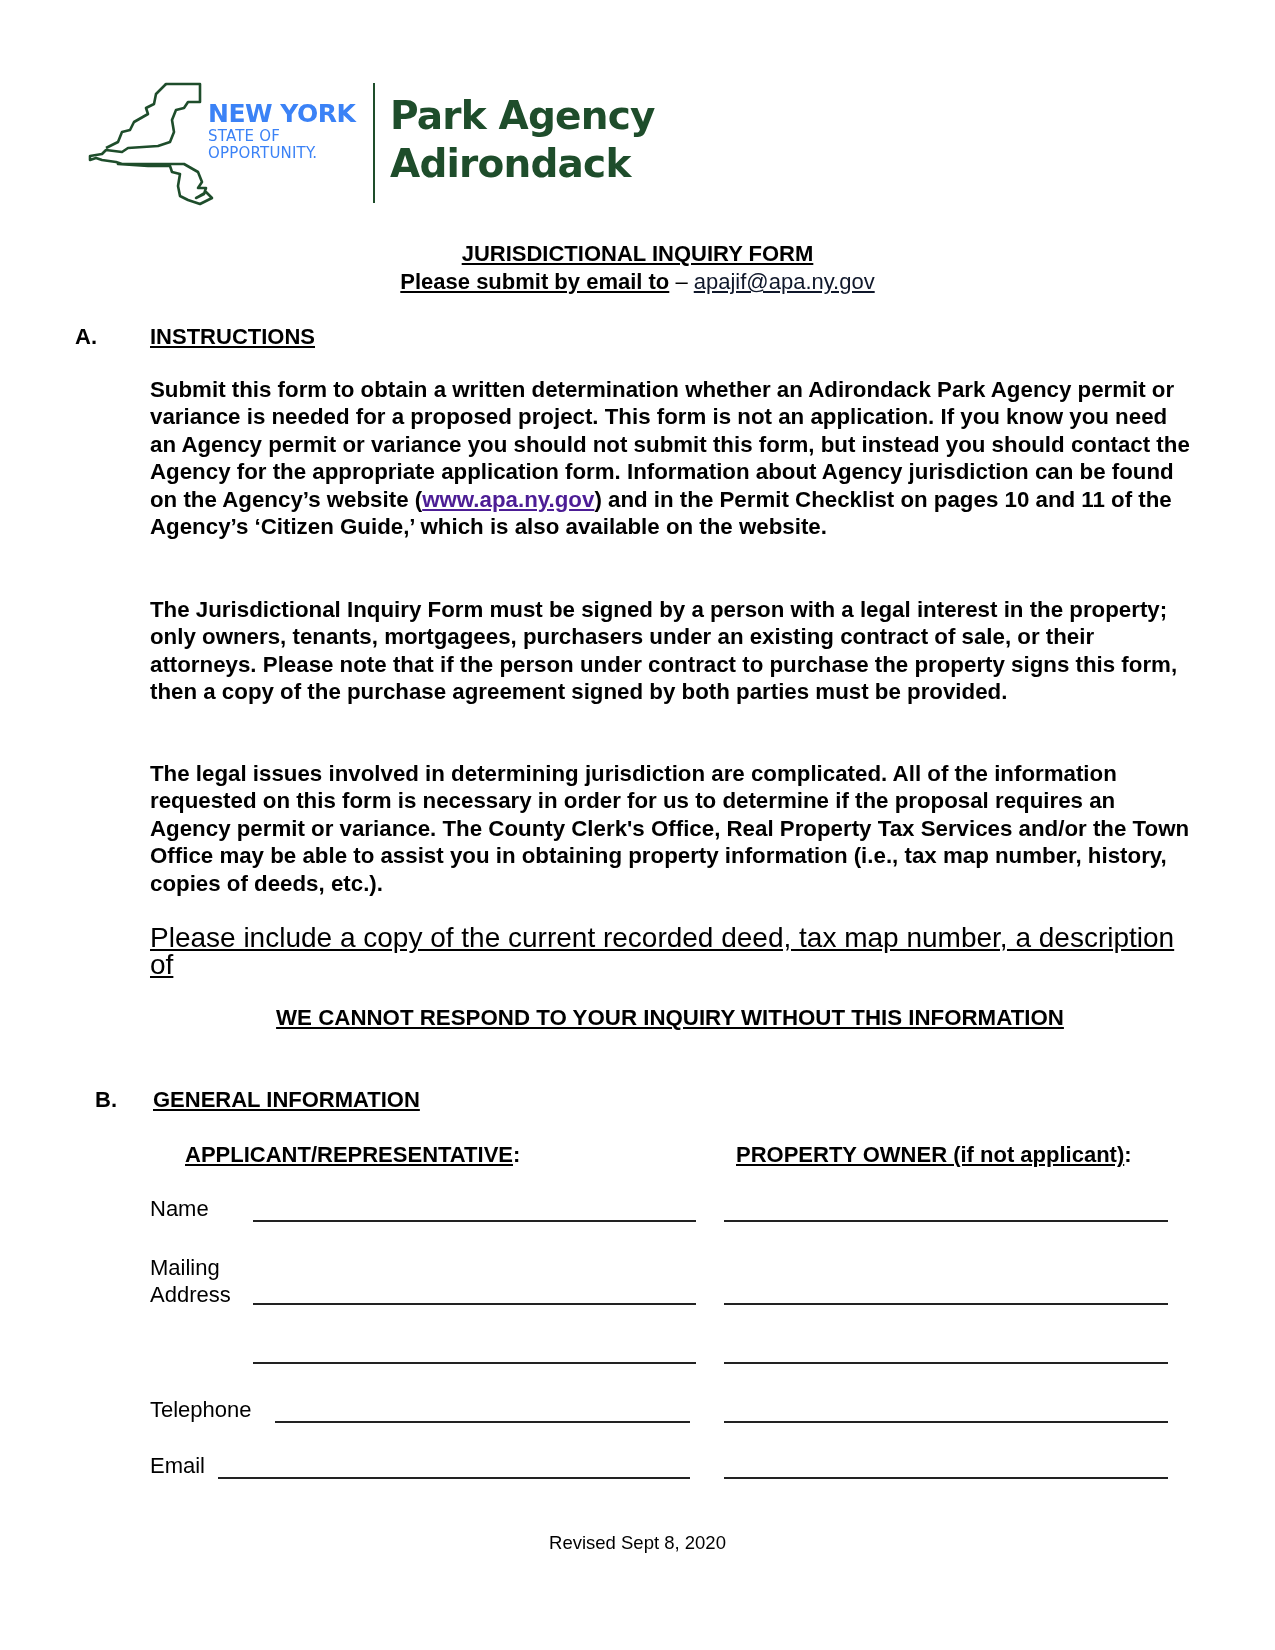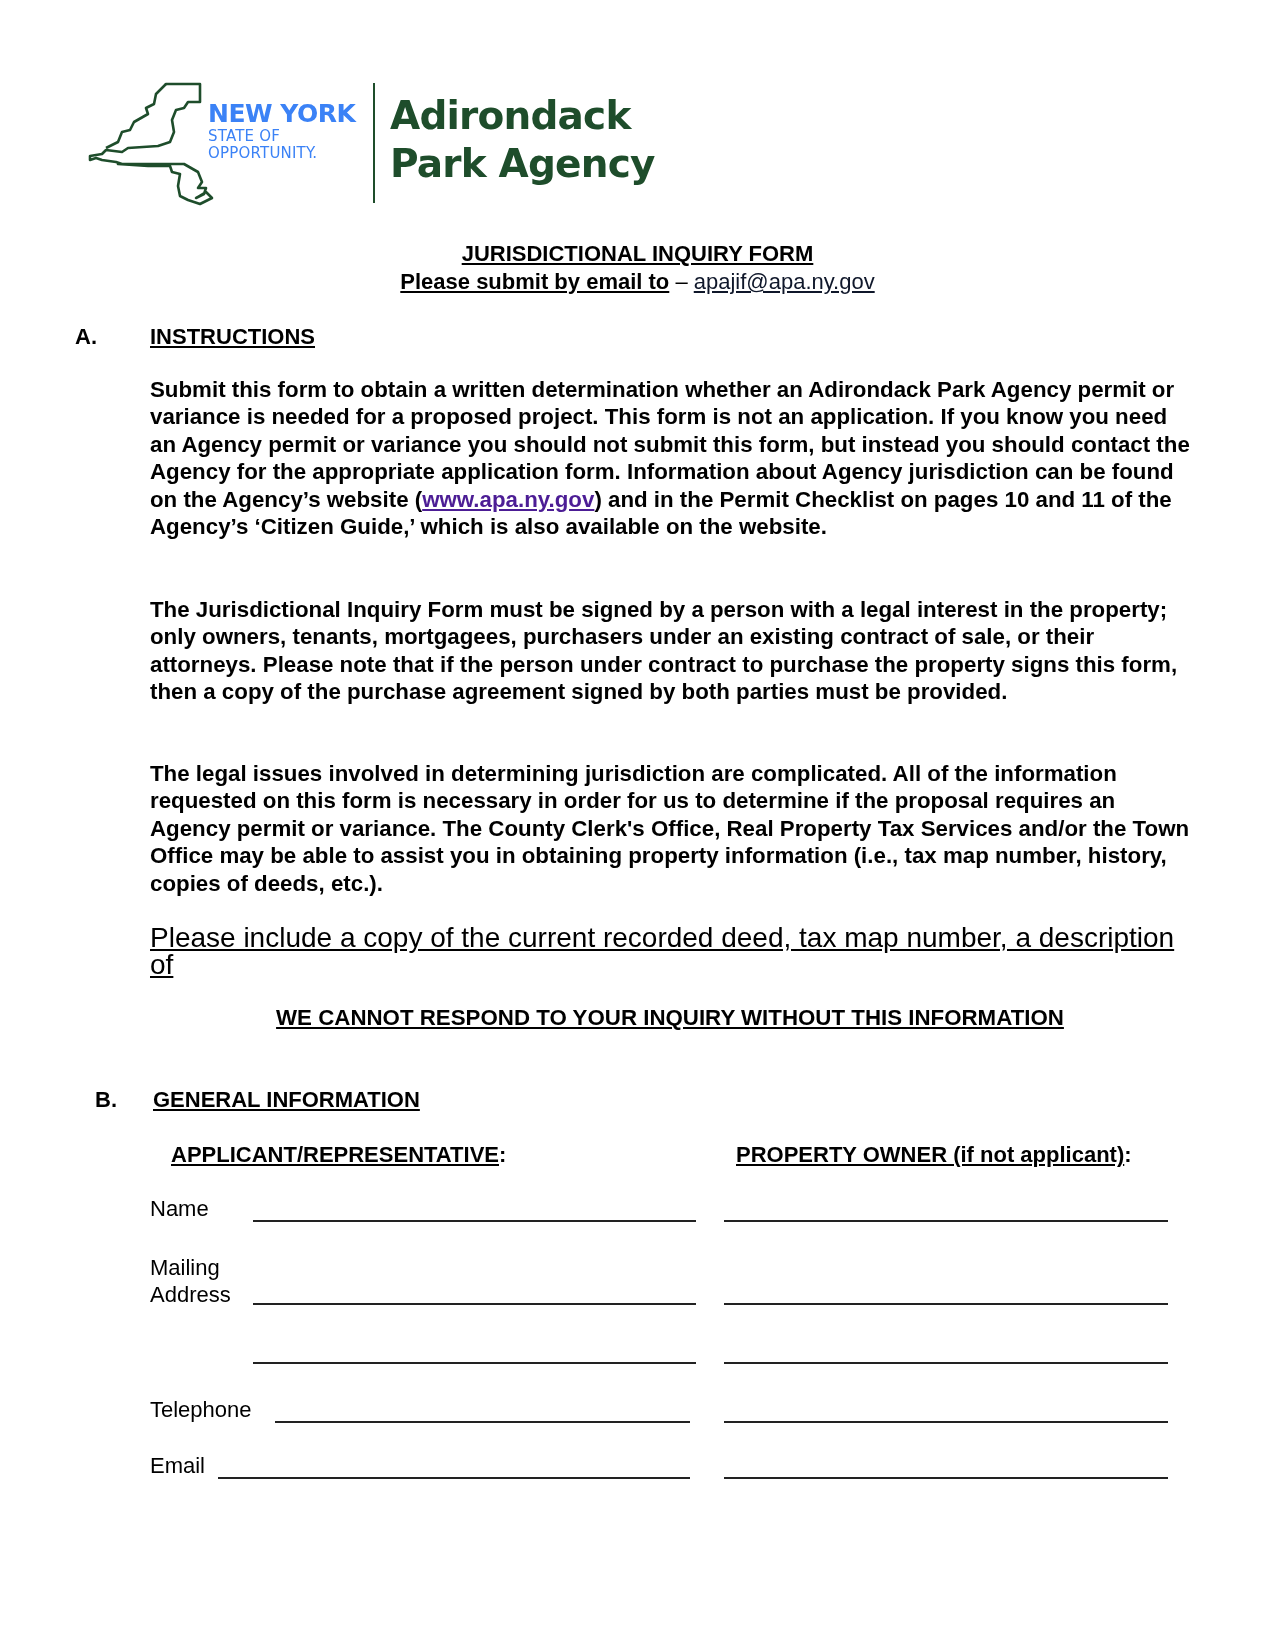--- a/index.html
+++ b/index.html
@@ -46,22 +46,22 @@
     <path d="M78 4 L112 4 L112 22 L100 22 L96 28 L88 30 L84 40 L86 52 L82 62 L70 66 L40 68 L34 72 L18 70 L14 74 L2 76 L2 80 L8 78 L14 80 L28 82 L34 84 L96 84 L110 92 L114 102 L110 108 L118 108 L116 114 L108 118 L118 112 L124 118 L112 124 L100 120 L92 116 L90 106 L92 94 L84 92 L82 86 L60 86 L30 84" fill="none" stroke="#1e4d2b" stroke-width="2.6" stroke-linejoin="round" stroke-linecap="round"></path>
     <path d="M78 4 L68 14 L66 24 L58 28 L60 34 L46 42 L42 50 L34 52 L30 62 L18 68" fill="none" stroke="#1e4d2b" stroke-width="2.6" stroke-linejoin="round"></path>
   </svg>
   <div class="ny-text">
     <div class="ny-big">NEW YORK</div>
     <div class="ny-small">STATE OF</div>
     <div class="ny-small">OPPORTUNITY.</div>
   </div>
   <div class="logo-divider"></div>
   <div class="apa-text">
+    <div>Park Agency</div>
     <div>Adirondack</div>
-    <div>Park Agency</div>
   </div>
 </div>
 
 <div class="abs title">
   <span class="u">JURISDICTIONAL INQUIRY FORM</span>
 </div>
 <div class="abs subtitle">
   <span class="lbl">Please submit by email to</span><span> – </span><a>apajif@apa.ny.gov</a>
 </div>
 
@@ -78,21 +78,21 @@
 
 <div class="abs notice" style="top:924px;">
   <div>Please include a copy of the current recorded deed, tax map number, a description of</div>
 </div>
 
 <div class="abs notice2" style="top:1005px;">WE CANNOT RESPOND TO YOUR INQUIRY WITHOUT THIS INFORMATION</div>
 
 <div class="abs sec-letter" style="left:95px; top:1087px;">B.</div>
 <div class="abs sec-head" style="left:153px; top:1087px;">GENERAL INFORMATION</div>
 
-<div class="abs col-head" style="left:171px; top:1142px;">
+<div class="abs col-head" style="left:185px; top:1142px;">
   <span class="u">APPLICANT/REPRESENTATIVE</span><span>:</span>
 </div>
 <div class="abs col-head" style="left:736px; top:1142px;">
   <span class="u">PROPERTY OWNER (if not applicant)</span><span>:</span>
 </div>
 
 <div class="abs field-label" style="left:150px; top:1195px;">Name</div>
 <div class="line" style="left:253px; top:1220px; width:443px;"></div>
 <div class="line" style="left:724px; top:1220px; width:444px;"></div>
 
@@ -106,13 +106,14 @@
 
 <div class="abs field-label" style="left:150px; top:1396px;">Telephone</div>
 <div class="line" style="left:275px; top:1421px; width:415px;"></div>
 <div class="line" style="left:724px; top:1421px; width:444px;"></div>
 
 <div class="abs field-label" style="left:150px; top:1452px;">Email</div>
 <div class="line" style="left:218px; top:1477px; width:472px;"></div>
 <div class="line" style="left:724px; top:1477px; width:444px;"></div>
 
 <div class="abs footer" style="top:1531px;">
+  <div>Revised Sept 8, 2020</div>
 </div>
 
 </body></html>

